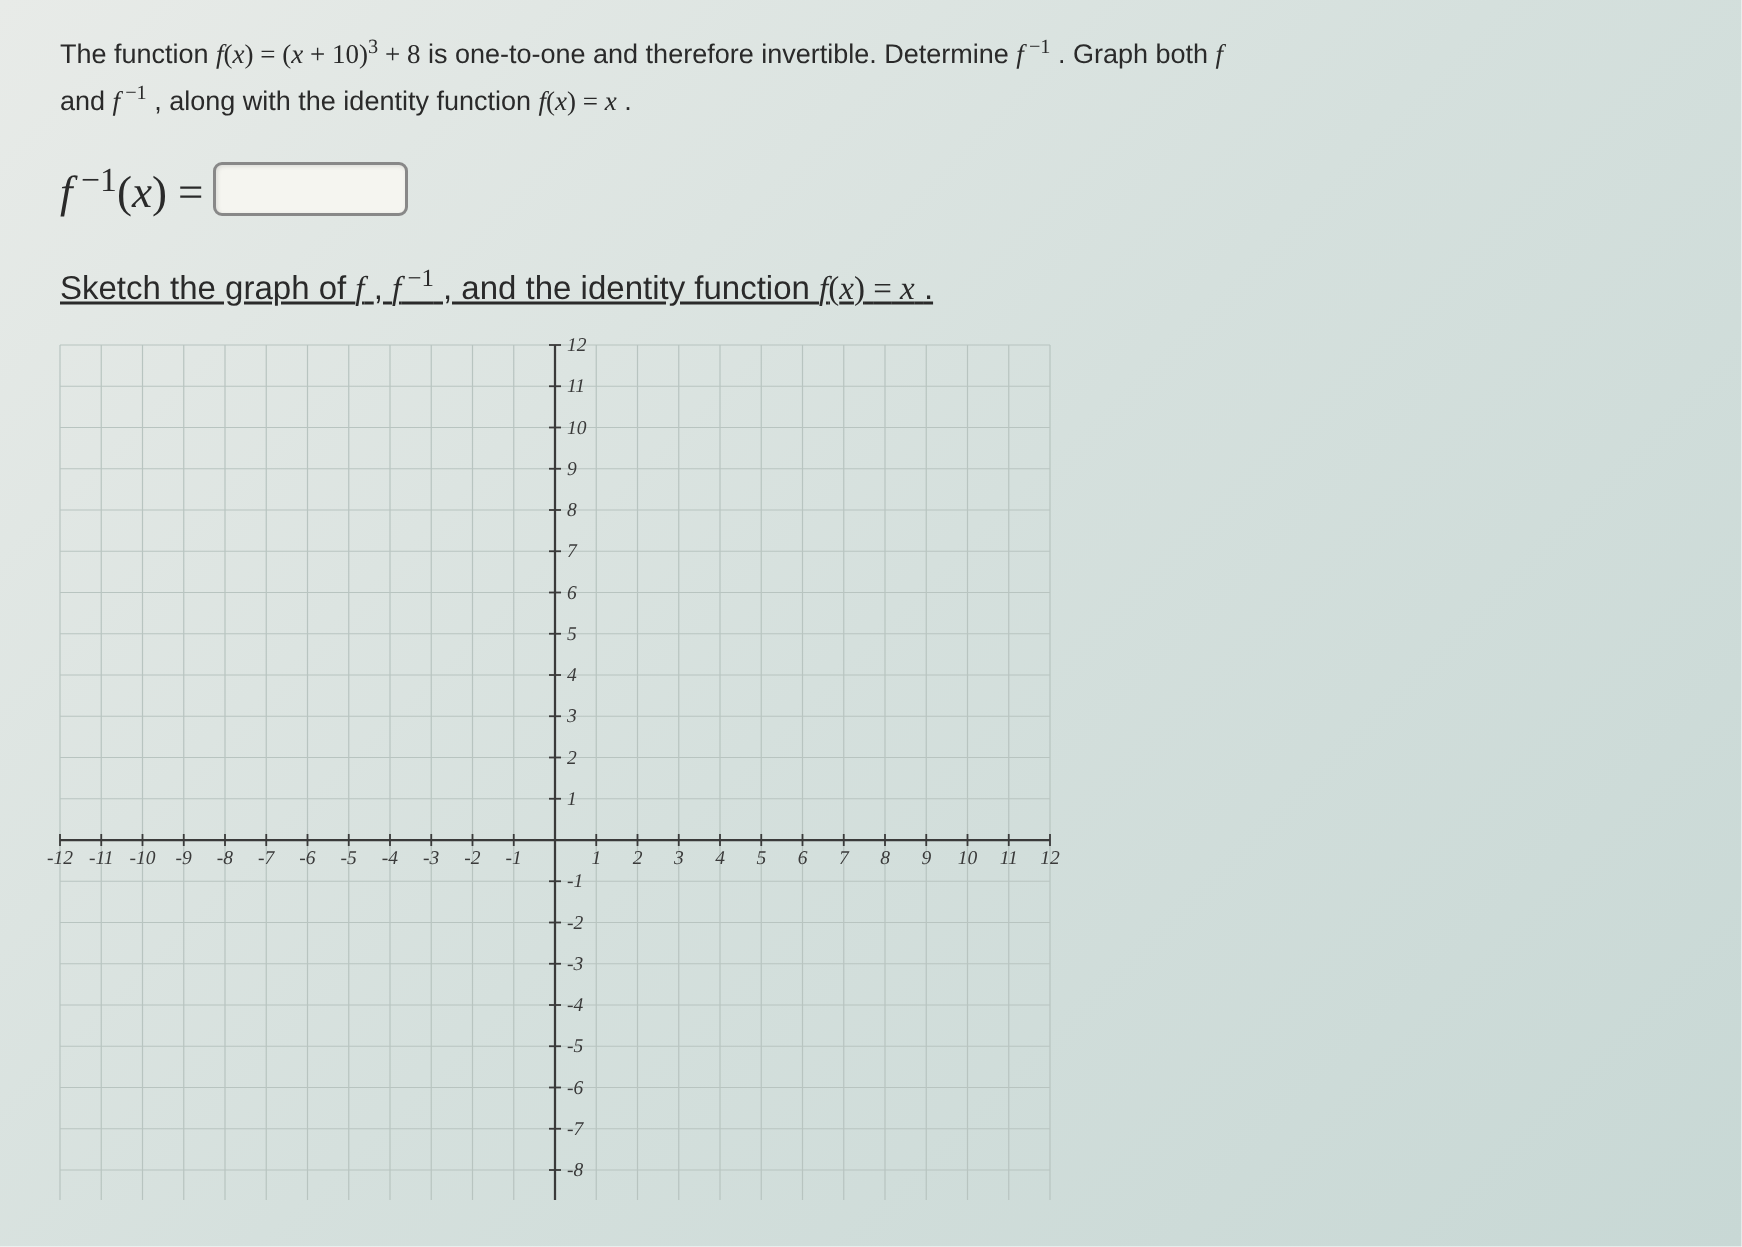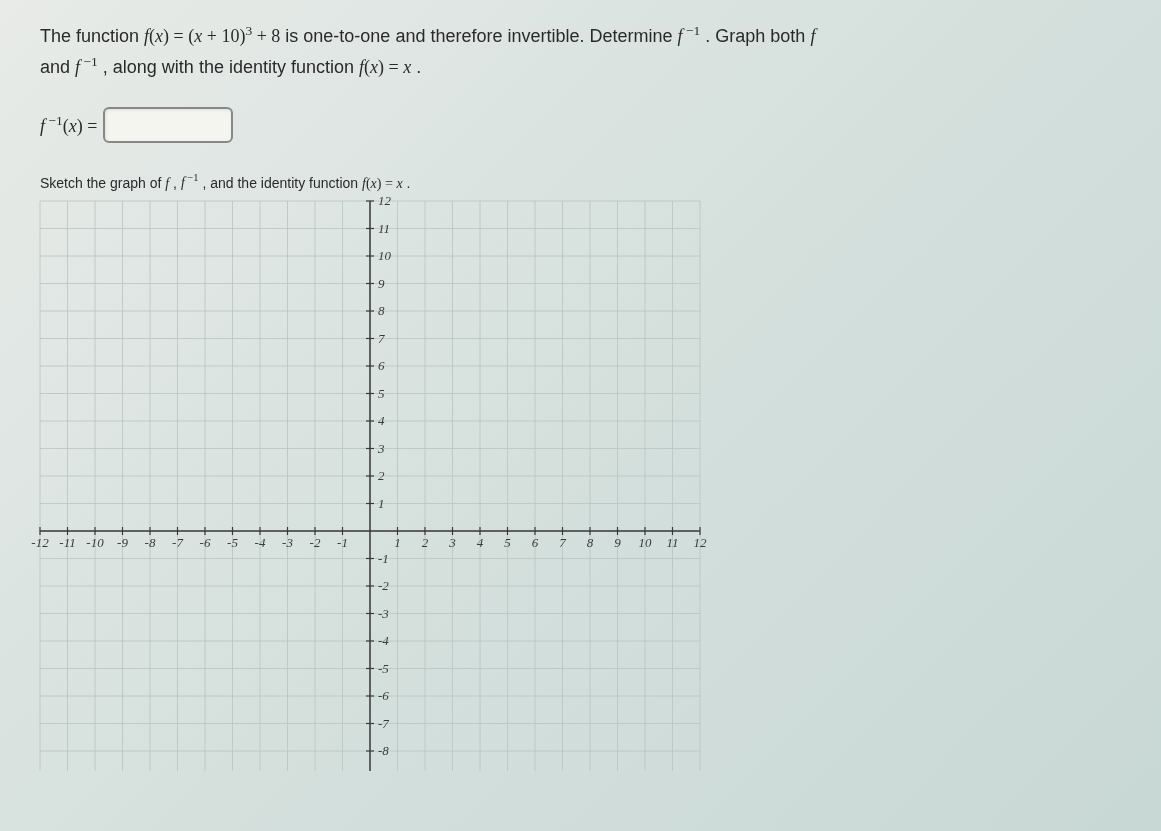--- a/index.html
+++ b/index.html
@@ -29,34 +29,36 @@
       font-style: normal;
     }
     .sup {
       vertical-align: super;
       font-size: 0.75em;
     }
     .equation-line {
       display: flex;
       align-items: center;
       margin: 25px 0 30px 0;
-      font-size: 18px;
+      font-size: 30px;
     }
     .input-box {
       display: inline-block;
       width: 130px;
       height: 36px;
       border: 2px solid #888;
       border-radius: 6px;
       background: #f5f5f0;
       margin-left: 6px;
       box-shadow: inset 1px 1px 3px rgba(0,0,0,0.1);
     }
     .sketch-text {
-      font-size: 14px;
+      font-size: 22px;
+      margin-bottom: 15px;
+      text-decoration: underline;
     }
     .graph-container {
       position: relative;
       width: 680px;
       height: 580px;
       margin-left: -10px;
     }
     .graph-svg {
       width: 100%;
       height: 100%;

